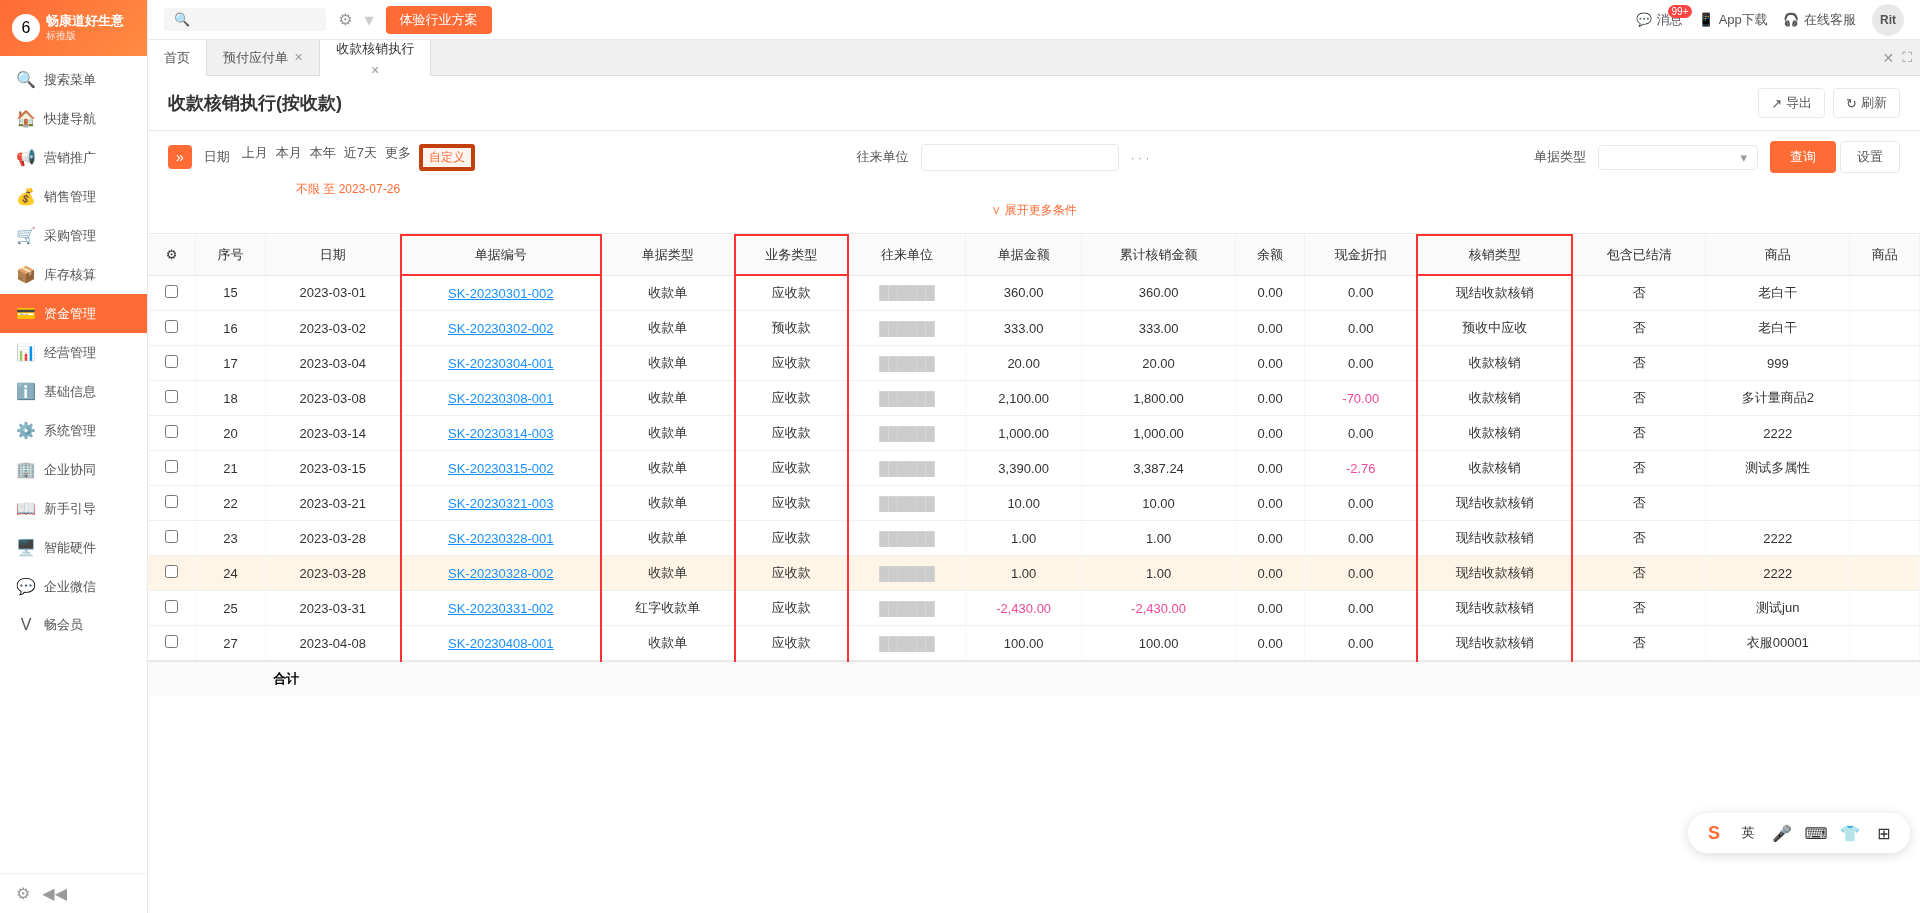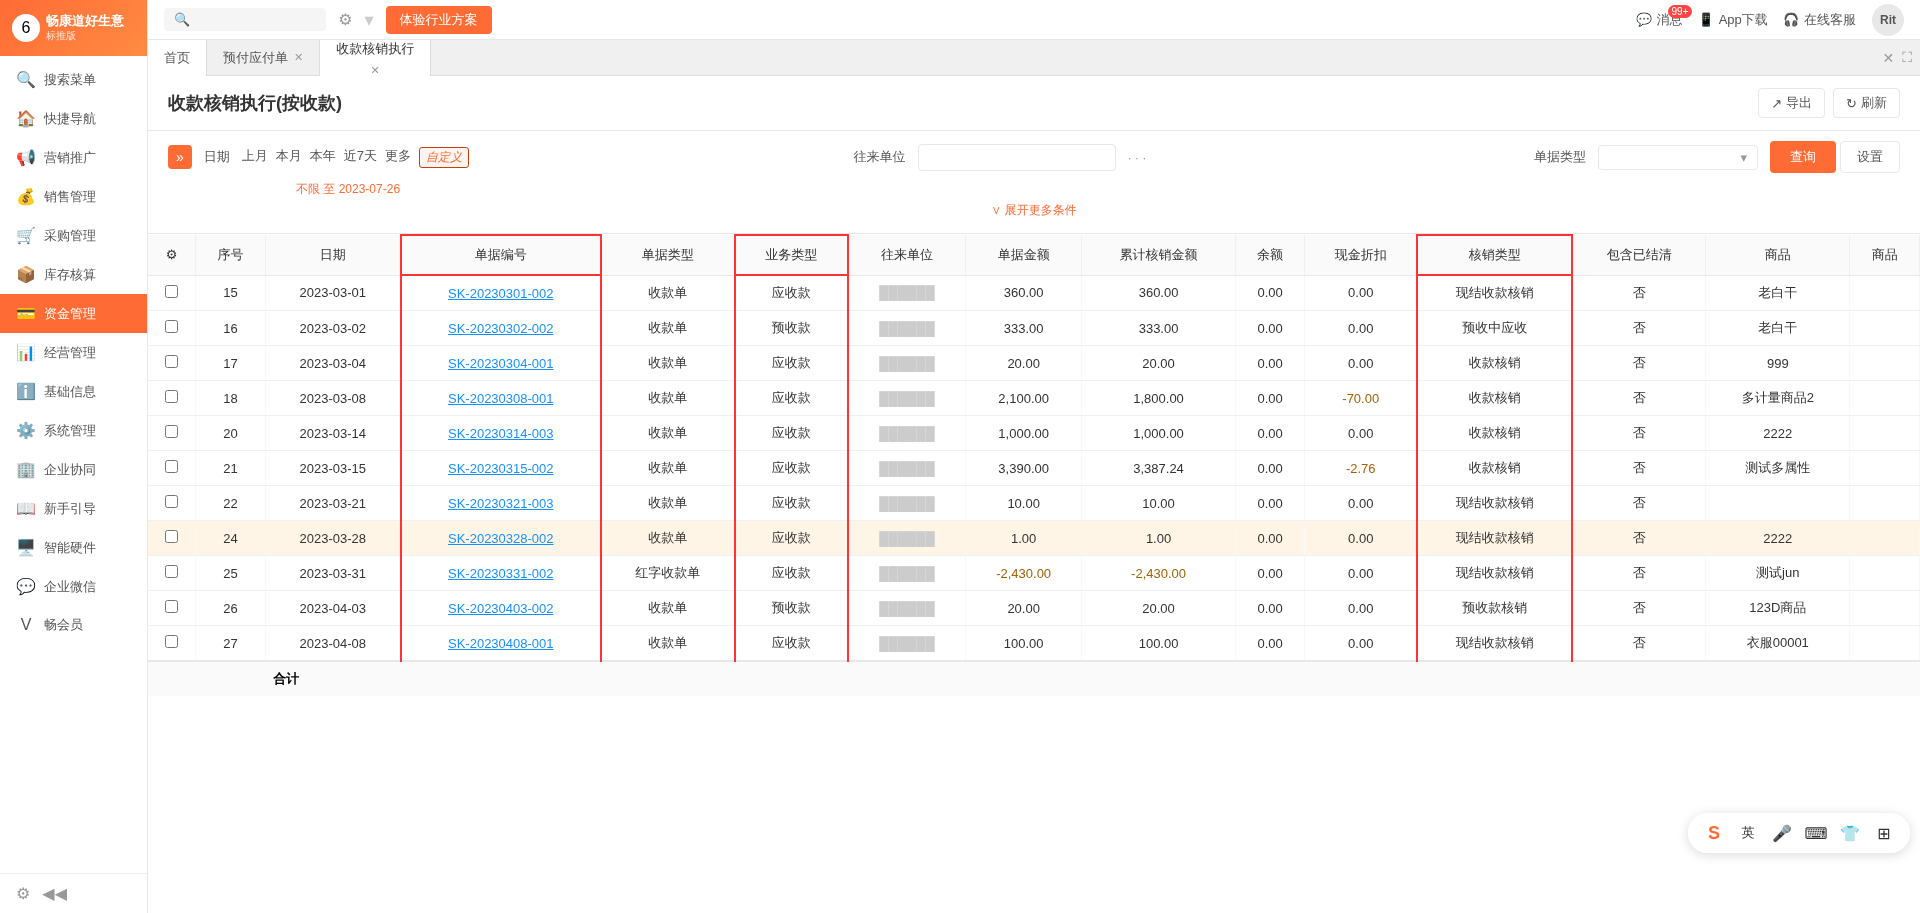--- a/index.html
+++ b/index.html
@@ -54,39 +54,39 @@
     .btn-export { display: flex; align-items: center; gap: 4px; padding: 5px 12px; border: 1px solid #e8e8e8; border-radius: 4px; background: #fff; color: #555; font-size: 13px; cursor: pointer; }
     .btn-refresh { display: flex; align-items: center; gap: 4px; padding: 5px 12px; border: 1px solid #e8e8e8; border-radius: 4px; background: #fff; color: #555; font-size: 13px; cursor: pointer; }
 
     
     .filter-area { background: #fff; padding: 10px 20px; border-bottom: 1px solid #e8e8e8; flex-shrink: 0; }
     .filter-row { display: flex; align-items: center; gap: 12px; margin-bottom: 6px; }
     .filter-expand-btn { background: #ff6b35; color: #fff; border: none; border-radius: 4px; padding: 4px 8px; cursor: pointer; font-size: 14px; }
     .filter-label { color: #555; font-size: 13px; }
     .filter-date-options { display: flex; gap: 8px; }
     .filter-date-opt { color: #555; cursor: pointer; font-size: 13px; }
-    .filter-date-custom { background: #fff5f0; border: 1px solid #c2410c; border-radius: 3px; color: #ff6b35; padding: 1px 6px; font-size: 12px; cursor: pointer; font-style: italic; }
+    .filter-date-custom { background: #fff5f0; border: 4px solid #c2410c; border-radius: 3px; color: #ff6b35; padding: 1px 6px; font-size: 12px; cursor: pointer; }
     .filter-date-range { color: #ff6b35; font-size: 12px; margin-top: 2px; }
     .filter-input { border: 1px solid #e8e8e8; border-radius: 4px; padding: 5px 10px; font-size: 13px; min-width: 180px; outline: none; color: #999; }
     .filter-dots { color: #999; letter-spacing: 3px; }
     .filter-select-wrapper { display: flex; align-items: center; border: 1px solid #e8e8e8; border-radius: 4px; padding: 4px 10px; font-size: 13px; color: #555; gap: 8px; min-width: 160px; }
     .filter-select-arrow { color: #999; }
     .btn-query { background: #ff6b35; color: #fff; border: none; border-radius: 4px; padding: 6px 20px; font-size: 13px; cursor: pointer; }
     .btn-settings { background: #fff; color: #555; border: 1px solid #e8e8e8; border-radius: 4px; padding: 6px 16px; font-size: 13px; cursor: pointer; }
     .expand-more { text-align: center; padding: 4px; color: #555; font-size: 12px; cursor: pointer; }
     .expand-more span { color: #ff6b35; }
 
     
     .table-wrapper { flex: 1; overflow: auto; background: #fff; margin: 0; }
     table { width: 100%; border-collapse: collapse; font-size: 13px; }
     thead th { background: #fafafa; border-bottom: 1px solid #e8e8e8; border-right: 1px solid #f0f0f0; padding: 10px 8px; text-align: center; color: #333; font-weight: 500; white-space: nowrap; position: sticky; top: 0; z-index: 10; }
     tbody td { border-bottom: 1px solid #f0f0f0; border-right: 1px solid #f8f8f8; padding: 8px; text-align: center; color: #333; white-space: nowrap; }
     tbody tr.highlighted { background: #fff5e6; }
     .link-cell { color: #1890ff; cursor: pointer; text-decoration: underline; }
-    .neg-value { color: #a16207; }
+    .neg-value { color: #ec4899; }
     .table-footer { background: #fafafa; border-top: 2px solid #e8e8e8; }
     .table-footer td { font-weight: bold; padding: 8px; }
 
     
     .table-wrapper::-webkit-scrollbar { height: 8px; width: 8px; }
     .table-wrapper::-webkit-scrollbar-track { background: #f0f0f0; }
     .table-wrapper::-webkit-scrollbar-thumb { background: #ccc; border-radius: 4px; }
 
     
     .floating-toolbar { position: fixed; bottom: 60px; right: 10px; display: flex; gap: 6px; background: rgba(255,255,255,0.95); border-radius: 24px; padding: 6px 12px; box-shadow: 0 2px 12px rgba(0,0,0,0.15); align-items: center; z-index: 1000; }
@@ -424,20 +424,39 @@
     <td style="color:#ccc">██████</td>
     <td class="">10.00</td>
     <td class="">10.00</td>
     <td>0.00</td>
     <td class="">0.00</td>
     <td style="border-left:2px solid #ff3333;border-right:2px solid #ff3333;">现结收款核销</td>
     <td>否</td>
     <td></td>
     <td></td>
   </tr>
+            <tr>
+    <td><input type="checkbox" style=""></td>
+    <td>23</td>
+    <td>2023-03-28</td>
+    <td style="border-left:2px solid #ff3333;border-right:2px solid #ff3333;">
+      <a class="link-cell">SK-20230328-001</a>
+    </td>
+    <td>收款单</td>
+    <td style="border-left:2px solid #ff3333;border-right:2px solid #ff3333;">应收款</td>
+    <td style="color:#ccc">██████</td>
+    <td class="">1.00</td>
+    <td class="">1.00</td>
+    <td>0.00</td>
+    <td class="">0.00</td>
+    <td style="border-left:2px solid #ff3333;border-right:2px solid #ff3333;">现结收款核销</td>
+    <td>否</td>
+    <td>2222</td>
+    <td></td>
+  </tr>
             <tr class="highlighted">
     <td><input type="checkbox" style=""></td>
     <td>24</td>
     <td>2023-03-28</td>
     <td style="border-left:2px solid #ff3333;border-right:2px solid #ff3333;">
       <a class="link-cell">SK-20230328-002</a>
     </td>
     <td>收款单</td>
     <td style="border-left:2px solid #ff3333;border-right:2px solid #ff3333;">应收款</td>
     <td style="color:#ccc">██████</td>
@@ -460,39 +479,20 @@
     <td>红字收款单</td>
     <td style="border-left:2px solid #ff3333;border-right:2px solid #ff3333;">应收款</td>
     <td style="color:#ccc">██████</td>
     <td class="neg-value">-2,430.00</td>
     <td class="neg-value">-2,430.00</td>
     <td>0.00</td>
     <td class="">0.00</td>
     <td style="border-left:2px solid #ff3333;border-right:2px solid #ff3333;">现结收款核销</td>
     <td>否</td>
     <td>测试jun</td>
-    <td></td>
-  </tr>
-            <tr>
-    <td><input type="checkbox" style=""></td>
-    <td>26</td>
-    <td>2023-04-03</td>
-    <td style="border-left:2px solid #ff3333;border-right:2px solid #ff3333;">
-      <a class="link-cell">SK-20230403-002</a>
-    </td>
-    <td>收款单</td>
-    <td style="border-left:2px solid #ff3333;border-right:2px solid #ff3333;">预收款</td>
-    <td style="color:#ccc">██████</td>
-    <td class="">20.00</td>
-    <td class="">20.00</td>
-    <td>0.00</td>
-    <td class="">0.00</td>
-    <td style="border-left:2px solid #ff3333;border-right:2px solid #ff3333;">预收款核销</td>
-    <td>否</td>
-    <td>123D商品</td>
     <td></td>
   </tr>
             <tr>
     <td><input type="checkbox" style=""></td>
     <td>27</td>
     <td>2023-04-08</td>
     <td style="border-left:2px solid #ff3333;border-right:2px solid #ff3333;">
       <a class="link-cell">SK-20230408-001</a>
     </td>
     <td>收款单</td>

